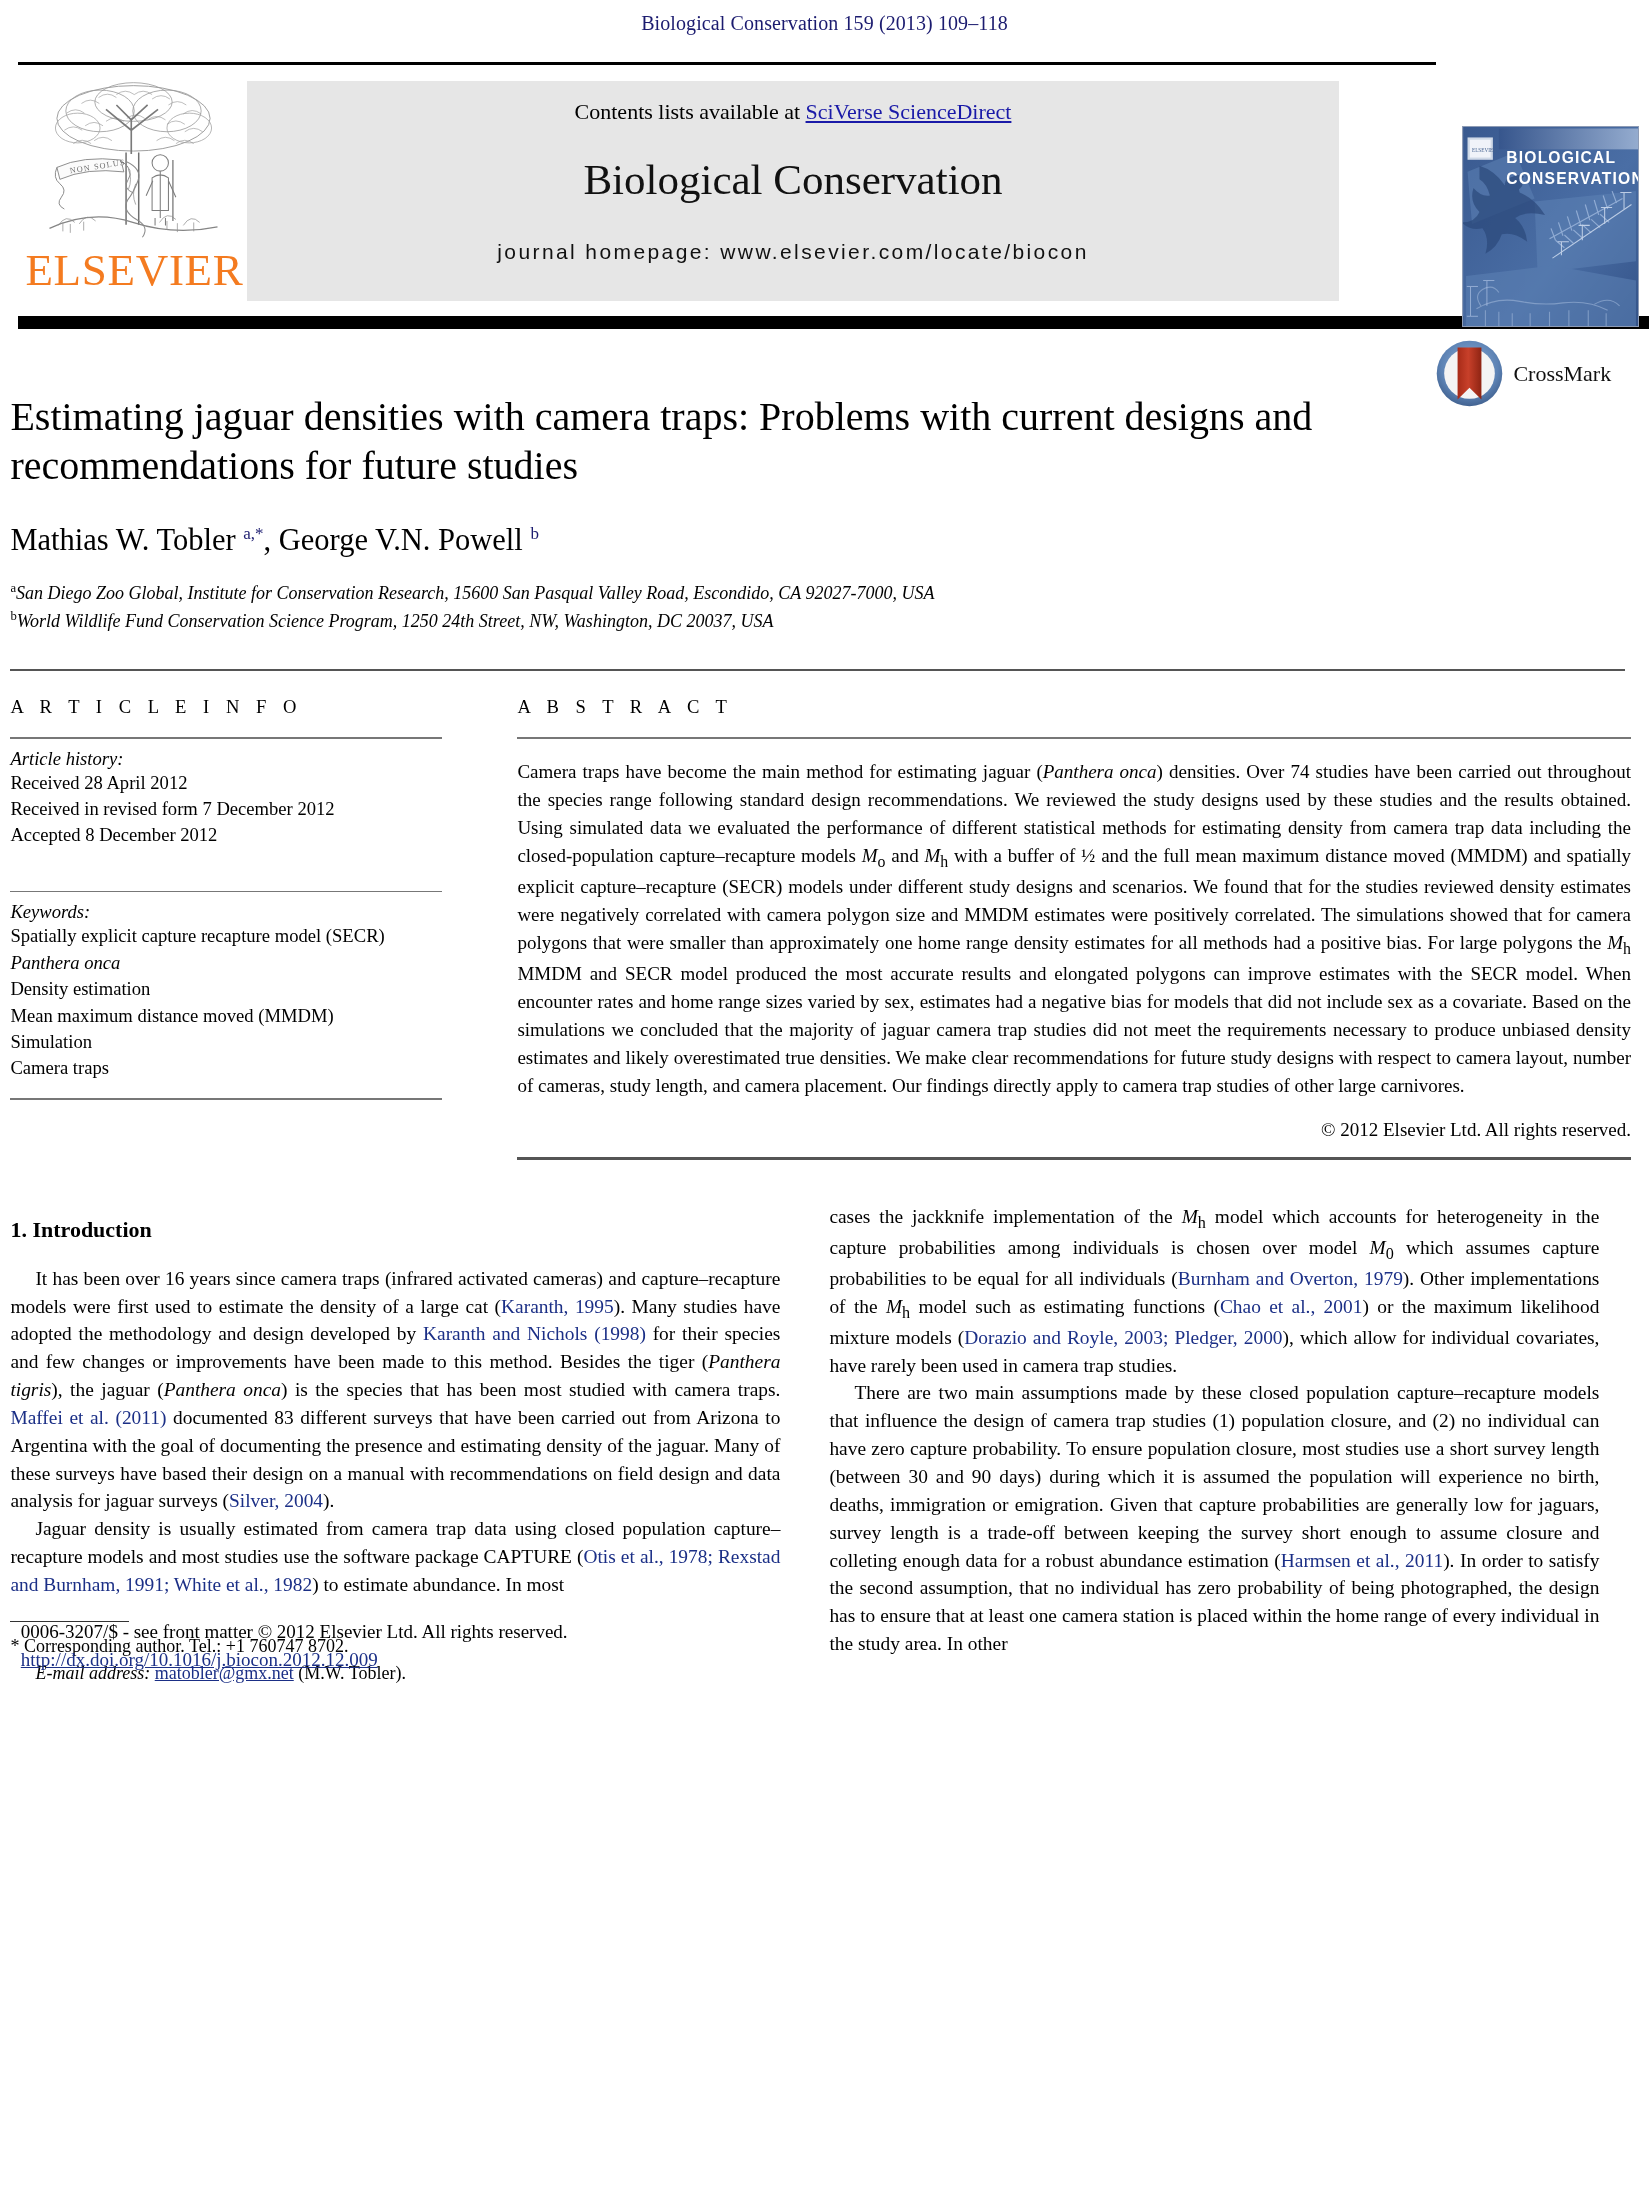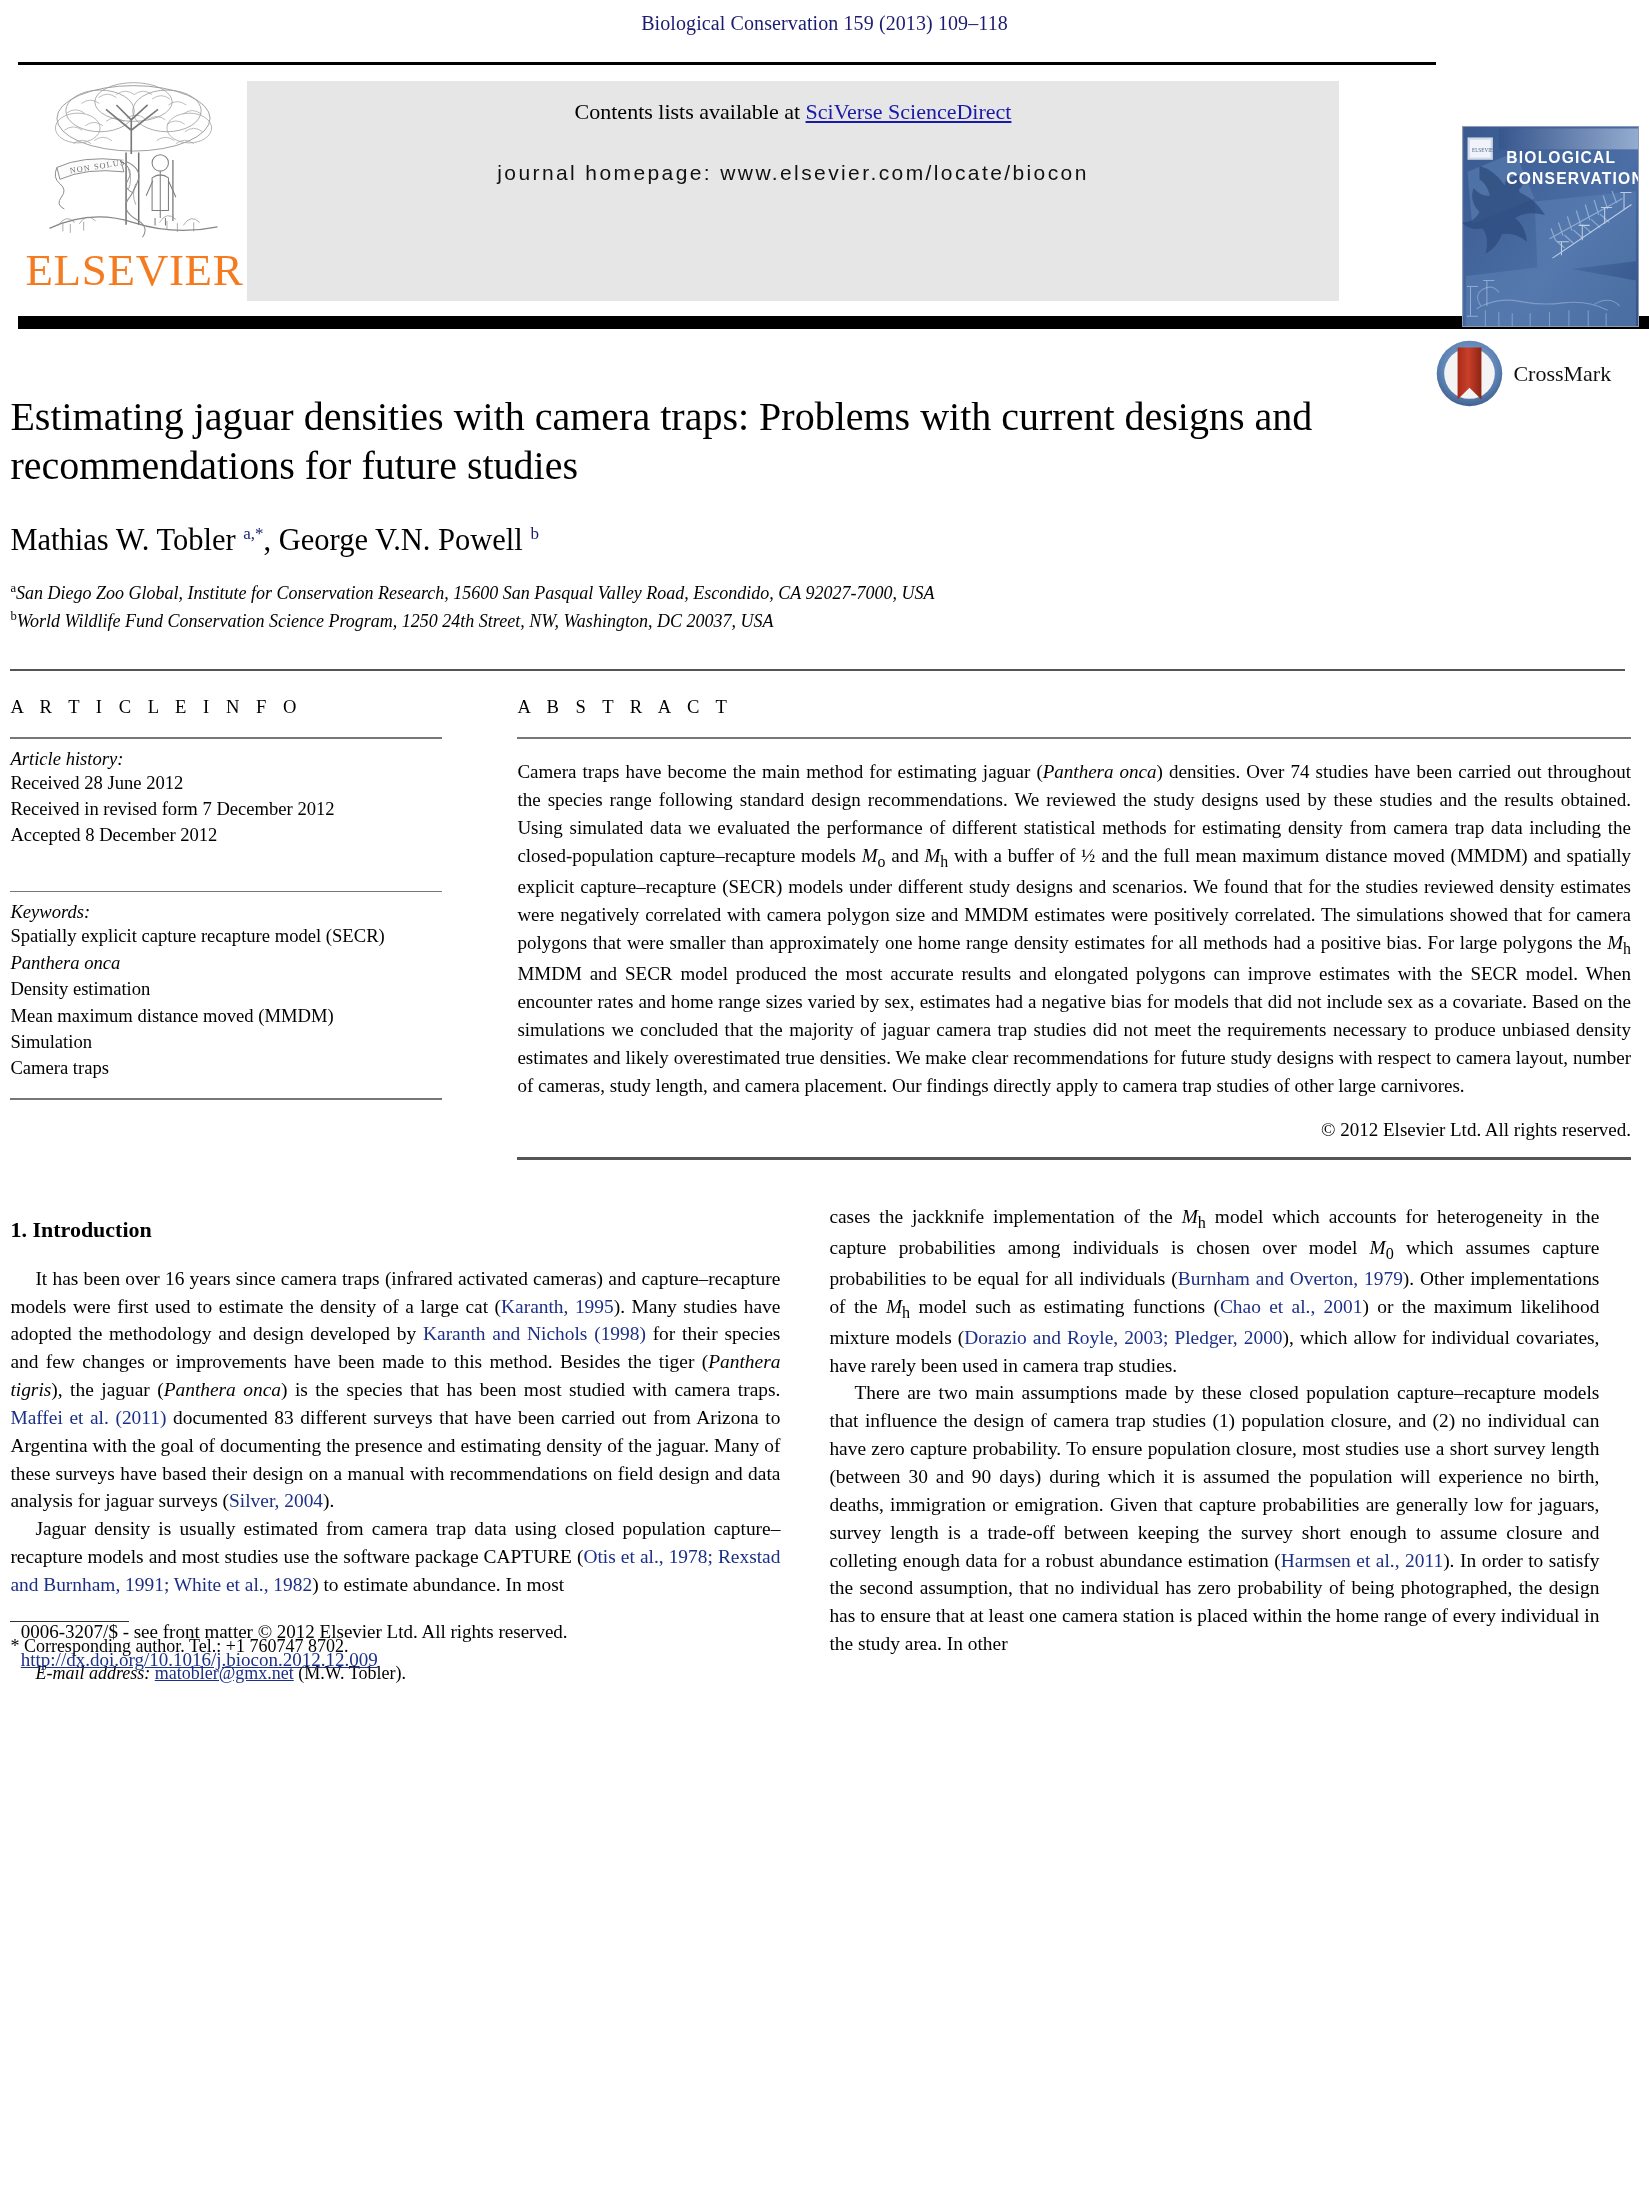--- a/index.html
+++ b/index.html
@@ -256,20 +256,21 @@
           </g>
           <text x="30" y="136" font-family="Liberation Serif, serif" font-size="11" fill="#6f6f6f" transform="rotate(-9 30 136)" letter-spacing="1.6">NON SOLUS</text>
         </svg>
         <div class="elsevier-word">ELSEVIER</div>
       </div>
 
       <div class="graybox">
         <div class="gb-line1">
           <span>Contents lists available at </span><a class="gb-link" href="#">SciVerse ScienceDirect</a>
         </div>
+        <div class="gb-title">Biological Conservation</div>
         <div class="gb-home">journal homepage: www.elsevier.com/locate/biocon</div>
       </div>
 
       <div class="cover">
         <svg width="176" height="234" viewBox="0 0 236 314">
           <defs>
             <linearGradient id="cg" x1="0" y1="0" x2="1" y2="1">
               <stop offset="0%" stop-color="#39598f"></stop>
               <stop offset="55%" stop-color="#4a6ea5"></stop>
               <stop offset="100%" stop-color="#2f4d82"></stop>
@@ -377,21 +378,21 @@
 
   <div class="rule-thin-wide"></div>
 
   <div class="infoabs">
 
     <div class="col-info">
       <div class="sec-head">A R T I C L E   I N F O</div>
       <div class="hr-sec short"></div>
 
       <div class="info-label">Article history:</div>
-      <div class="info-line">Received 28 June 2012</div>
+      <div class="info-line">Received 28 April 2012</div>
       <div class="info-line">Received in revised form 7 December 2012</div>
       <div class="info-line">Accepted 8 December 2012</div>
 
       <div class="info-gap"></div>
       <div class="hr-sec short"></div>
 
       <div class="info-label">Keywords:</div>
       <div class="info-line">Spatially explicit capture recapture model (SECR)</div>
       <div class="info-line kw-italic">Panthera onca</div>
       <div class="info-line">Density estimation</div>

